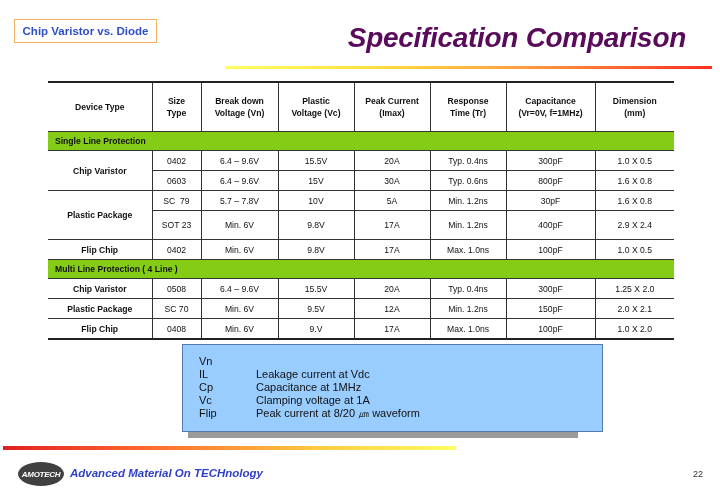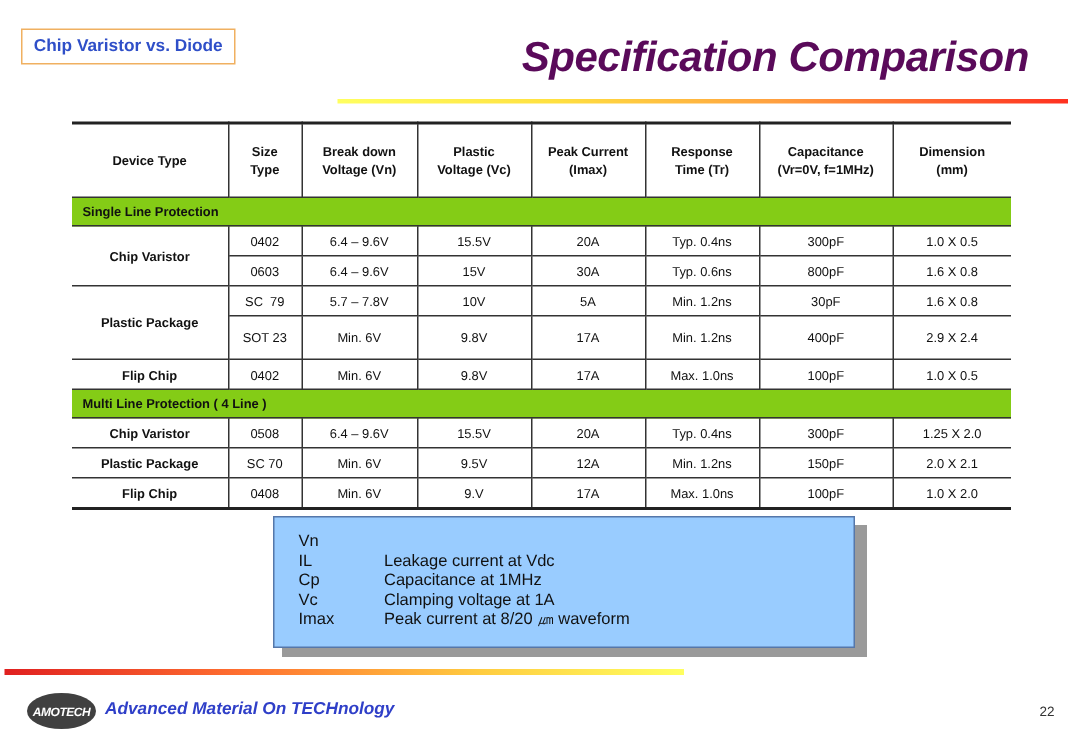--- a/index.html
+++ b/index.html
@@ -11,21 +11,21 @@
   table.spec td, table.spec th { border:1px solid #333; text-align:center; padding:0; }
   table.spec { border-top:2px solid #222; border-bottom:2px solid #222; }
   table.spec tr > *:first-child { border-left:none; }
   table.spec tr > *:last-child { border-right:none; }
   table.spec th { font-weight:bold; height:48px; line-height:12px; background:#fff; }
   table.spec tr.section td { background:#84cc16; text-align:left; font-weight:bold; padding-left:7px; height:18px; }
   table.spec td.dev { font-weight:bold; }
   table.spec tr.r td { height:19px; }
   table.spec tr.tall td { height:28px; }
   .legend-shadow { position:absolute; left:188px; top:350px; width:390px; height:88px; background:#9a9a9a; }
-  .legend { position:absolute; left:182px; top:344px; width:388px; height:88px; background:#99ccff; border:1px solid #5577aa; box-sizing:border-box; padding:10px 0 0 16px; font-size:11px; color:#111; }
+  .legend { position:absolute; left:182px; top:344px; width:421px; height:88px; background:#99ccff; border:1px solid #5577aa; box-sizing:border-box; padding:10px 0 0 16px; font-size:11px; color:#111; }
   .legend .row { display:flex; line-height:13px; }
   .legend .sym { width:57px; }
   .bottom-rule { position:absolute; left:3px; top:446px; width:453px; height:4px; background:linear-gradient(to right, #e02020 0%, #ff7030 35%, #ffcc40 70%, #ffff60 100%); }
   .logo { position:absolute; left:18px; top:462px; width:46px; height:24px; border-radius:50%; background:#404040; color:#fff; font-weight:bold; font-style:italic; font-size:8px; display:flex; align-items:center; justify-content:center; letter-spacing:-0.3px; }
   .company { position:absolute; left:70px; top:467px; color:#2f3fc8; font-style:italic; font-weight:bold; font-size:11.5px;text-align:right; }
   .page-num { position:absolute; right:17px; top:469px; font-size:9px; color:#333; }
 </style>
 </head>
 <body>
 
@@ -162,21 +162,21 @@
   </div>
   <div class="row">
     <span class="sym">Cp</span>
     <span>Capacitance at 1MHz</span>
   </div>
   <div class="row">
     <span class="sym">Vc</span>
     <span>Clamping voltage at 1A</span>
   </div>
   <div class="row">
-    <span class="sym">Imax</span>
+    <span class="sym">Flip</span>
     <span>Peak current at 8/20 ㎛ waveform</span>
   </div>
 </div>
 
 <div class="bottom-rule"></div>
 <div class="logo">AMOTECH</div>
 <div class="company">Advanced Material On TECHnology</div>
 <div class="page-num">22</div>
 
 </body></html>

